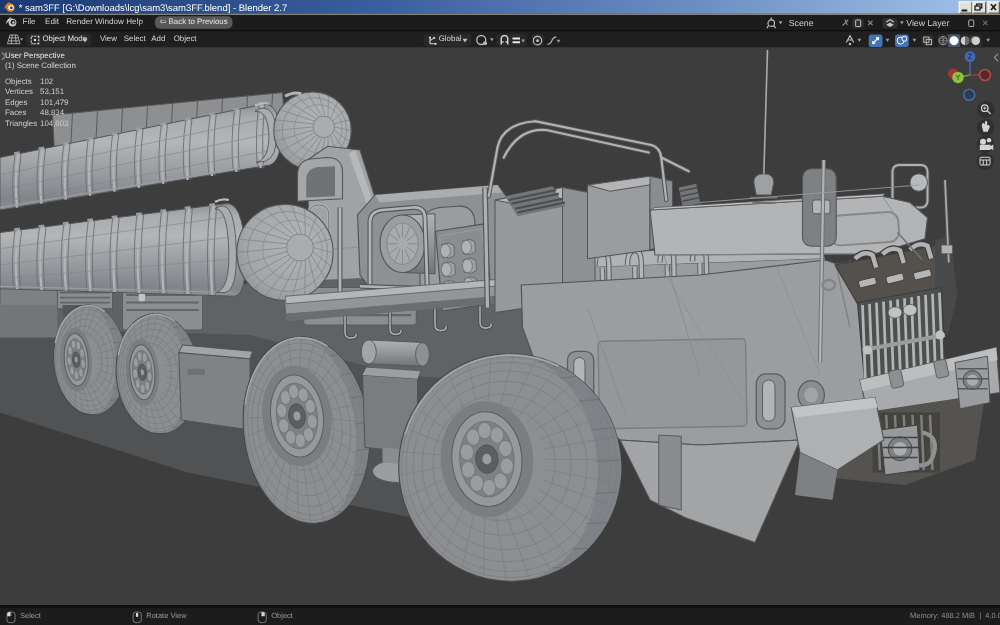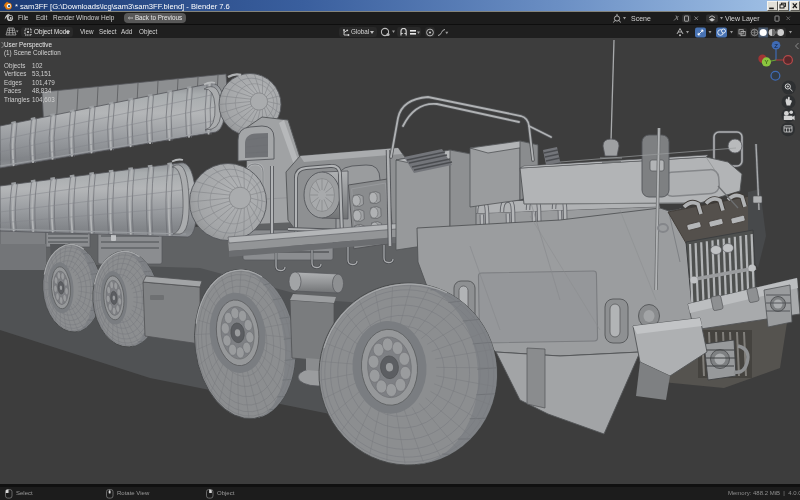--- a/index.html
+++ b/index.html
@@ -26,21 +26,21 @@
 .sbtxt{top:4px;font-size:6px;color:#9a9a9a;white-space:nowrap}
 </style></head>
 <body>
 <div class="abs" id="titlebar"></div>
 <svg class="abs" style="left:3px;top:1px" width="10" height="10" viewBox="0 0 10 10">
  <circle cx="5.4" cy="5.2" r="3.4" fill="#e87d0d"></circle>
  <circle cx="5.8" cy="4.9" r="2.1" fill="#fff"></circle>
  <circle cx="6.1" cy="5.1" r="1.2" fill="#265787"></circle>
  <path d="M0.5,6.5 Q2.5,3.5 5,3.2 L3.5,2 L6,2.2 L4,0.8 Q1,2.5 0.5,6.5 Z" fill="#e87d0d"></path>
 </svg>
-<div class="abs" id="titletext">* sam3FF [G:\Downloads\lcg\sam3\sam3FF.blend] - Blender 7.6</div>
+<div class="abs" id="titletext">* sam3FF [G:\Downloads\lcg\sam3\sam3FF.blend] - Blender 2.7</div>
 <div class="abs" id="titleline"></div>
 <div class="abs winbtn" style="left:767px"></div>
 <div class="abs winbtn" style="left:778px"></div>
 <div class="abs winbtn" style="left:789.5px"></div>
 <svg class="abs" style="left:767px;top:1px" width="34" height="10" viewBox="0 0 34 10">
  <rect x="2.2" y="6.6" width="4.6" height="1.6" fill="#1a1a1a"></rect>
  <rect x="14.4" y="2.2" width="4" height="3.2" fill="none" stroke="#1a1a1a" stroke-width="1"></rect>
  <rect x="13" y="3.8" width="4" height="3.2" fill="#e2e0d8" stroke="#1a1a1a" stroke-width="1"></rect>
  <path d="M25.8,2.4 L29.8,7 M29.8,2.4 L25.8,7" stroke="#1a1a1a" stroke-width="1.3"></path>
 </svg>

